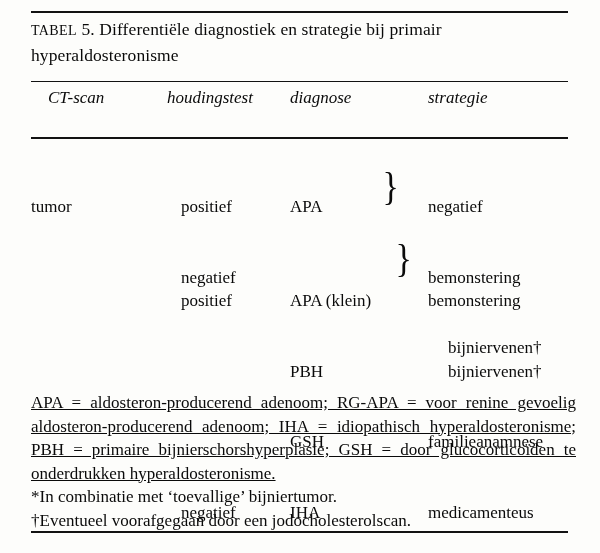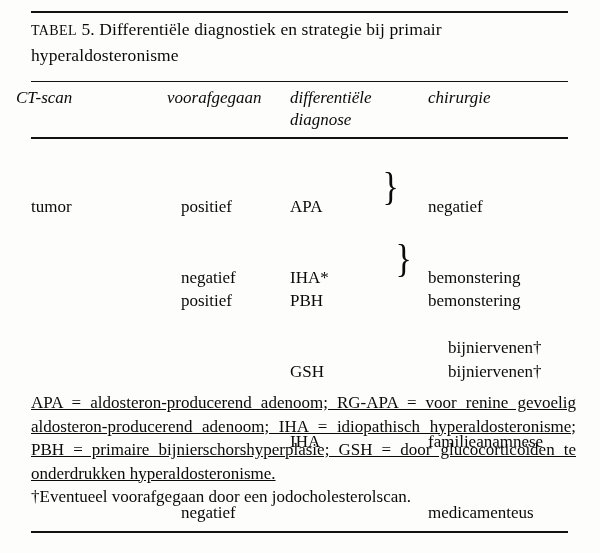--- a/index.html
+++ b/index.html
@@ -56,21 +56,21 @@
     position: absolute;
     left: 0;
     top: 87px;
     width: 600px;
     height: 48px;
     font-style: italic;
     font-size: 17px;
     line-height: 22px;
   }
   .hcol { position: absolute; top: 0; }
-  .hcol.c1 { left: 16px; }
+  .hcol.c1 { left: 48px; }
   .hcol.c2 { left: 167px; }
   .hcol.c3 { left: 290px; }
   .hcol.c4 { left: 428px; }
 
   
   .body-block {
     position: absolute;
     left: 0;
     top: 148px;
     width: 600px;
@@ -136,61 +136,60 @@
     <span class="tabel-word">TABEL</span>
     <span>5.</span>
     <span>Differentiële diagnostiek en strategie bij primair hyperaldosteronisme</span>
   </div>
 
   <div class="headers">
     <div class="hcol c1">
       <span class="ln">CT-scan</span>
     </div>
     <div class="hcol c2">
-      <span class="ln">voorafgegaan</span>
+      <span class="ln">houdingstest</span>
     </div>
     <div class="hcol c3">
-      <span class="ln">differentiële</span>
       <span class="ln">diagnose</span>
     </div>
     <div class="hcol c4">
-      <span class="ln">chirurgie</span>
+      <span class="ln">strategie</span>
     </div>
   </div>
 
   <div class="body-block">
 
     <div class="grp g1" style="height:70px;">
       <div class="cell c1 r0">
         <span class="ln">tumor</span>
       </div>
       <div class="cell c2 r0">
         <span class="ln">positief</span>
         <span class="ln">negatief</span>
       </div>
       <div class="cell c3 r0">
         <span class="ln">APA</span>
-        <span class="ln">IHA*</span>
       </div>
       <div class="brace b1">}</div>
       <div class="cell c4 r0">
         <span class="ln">negatief</span>
         <span class="ln">bemonstering</span>
         <span class="ln ind">bijniervenen†</span>
       </div>
     </div>
 
     <div class="grp g2" style="height:150px;">
       <div class="cell c2 r0">
         <span class="ln">positief</span>
         <span class="ln spacer">x</span>
         <span class="ln spacer">x</span>
         <span class="ln">negatief</span>
       </div>
       <div class="cell c3 r0">
+        <span class="ln">APA (klein)</span>
         <span class="ln">PBH</span>
         <span class="ln">GSH</span>
         <span class="ln">IHA</span>
         
         
       </div>
       <div class="brace b2">}</div>
       <div class="cell c4 r0">
         <span class="ln">bemonstering</span>
         <span class="ln ind">bijniervenen†</span>
@@ -199,16 +198,17 @@
         
         
         
       </div>
     </div>
 
   </div>
 
   <div class="footnotes">
     <p class="para">APA = aldosteron-producerend adenoom; RG-APA = voor renine gevoelig aldosteron-producerend adenoom; IHA = idiopathisch hyperaldosteronisme; PBH = primaire bijnierschorshyperplasie; GSH = door glucocorticoïden te onderdrukken hyperaldosteronisme.</p>
+    <p class="fnote">*In combinatie met ‘toevallige’ bijniertumor.</p>
     <p class="fnote">†Eventueel voorafgegaan door een jodocholesterolscan.</p>
   </div>
 
 </div>
 
 </body></html>

